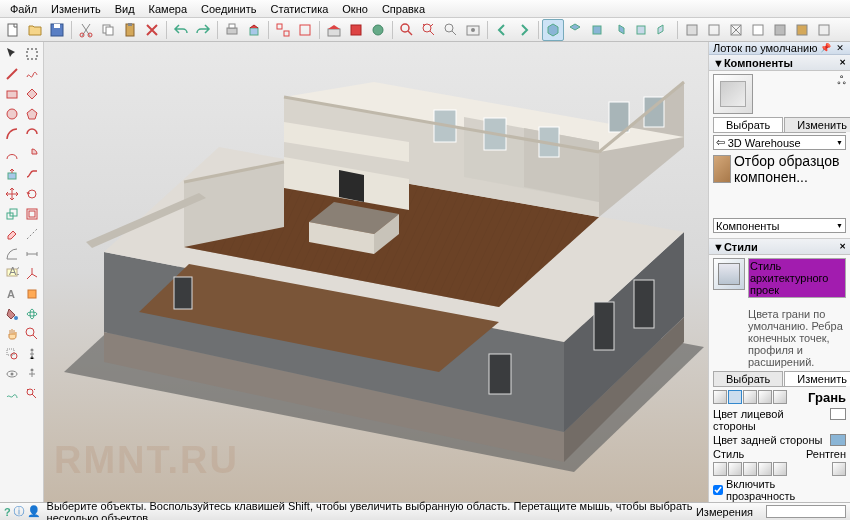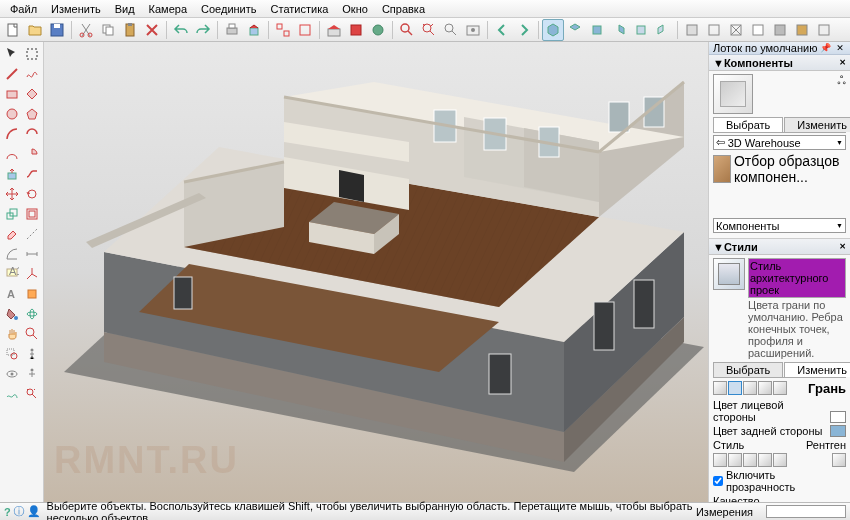--- a/index.html
+++ b/index.html
@@ -23,21 +23,21 @@
 .sec-hdr{height:16px;background:linear-gradient(#f0f2f5,#dfe4ea);border-bottom:1px solid #c5c5c5;display:flex;align-items:center;padding:0 4px;font-size:10px;font-weight:bold}
 .sec-hdr .arrow{margin-left:auto;font-size:8px}
 .sec-body{padding:3px 4px;font-size:10px;background:#f8f8f8}
 .comp-thumb{width:40px;height:40px;background:linear-gradient(135deg,#fff,#ddd);border:1px solid #999;display:inline-block;position:relative}
 .comp-thumb::after{content:"";position:absolute;inset:6px;background:linear-gradient(135deg,#ccc,#eee);border:1px solid #aaa}
 .tabs{display:flex;font-size:9px;border-bottom:1px solid #aaa;margin-top:3px}
 .tab{padding:1px 12px;border:1px solid #aaa;border-bottom:none;background:#e8e8e8;margin-right:1px}
 .tab.active{background:#fff}
 .dropdown{display:flex;align-items:center;border:1px solid #999;background:#fff;margin:2px 0;height:15px;padding:0 2px;font-size:9px}
 .dropdown .dd-arrow{margin-left:auto;font-size:7px}
-.style-row{display:flex;align-items:flex-end;gap:3px;margin:2px 0;font-size:9px}
+.style-row{display:flex;align-items:flex-start;gap:3px;margin:2px 0;font-size:9px}
 .swatch{width:16px;height:12px;border:1px solid #888}
 .swatch.white{background:#fff}
 .swatch.blue{background:#8ab5d6}
 .style-icons{display:flex;gap:1px;margin:2px 0}
 .si{width:14px;height:14px;border:1px solid #999;background:linear-gradient(135deg,#fff,#ccc)}
 .chk{display:flex;align-items:center;gap:3px;font-size:9px;margin:2px 0}
 .chk input{width:10px;height:10px}
 .statusbar{height:18px;background:linear-gradient(#fbfbfb,#e5e5e5);border-top:1px solid #bbb;display:flex;align-items:center;padding:0 4px;font-size:10px;position:absolute;bottom:0;left:0;right:0}
 .statusbar .meas{margin-left:auto;display:flex;align-items:flex-end;gap:13px}
 .statusbar input{width:80px;height:13px;border:1px solid #999;background:#fff;font-size:10px;padding:0 2px}
@@ -566,21 +566,21 @@
           <span>Стили</span>
         <span class="arrow">✕</span>
       </div>
       <div class="sec-body">
         <div style="display:flex;gap:3px">
           <div style="width:32px;height:32px;background:linear-gradient(135deg,#fff,#c8d4e0);border:1px solid #999;position:relative">
             <div style="position:absolute;inset:4px;border:1px solid #888;background:linear-gradient(#e8e8f0,#b8c4d0)"></div>
           </div>
           <div style="flex:1;font-size:8px">
             <div style="border:1px solid #aaa;padding:1px;background:#a21caf">Стиль архитектурного проек</div>
-            <div style="color:#555;line-height:1.1;margin-top:1px">Цвета грани по умолчанию. Ребра конечных точек, профиля и расширений.</div>
+            <div style="color:#555;line-height:1.1;margin-top:10px">Цвета грани по умолчанию. Ребра конечных точек, профиля и расширений.</div>
           </div>
         </div>
         <div class="tabs">
           <div class="tab">Выбрать</div>
           <div class="tab active">Изменить</div>
           <div class="tab">Соединить</div>
         </div>
         <div style="display:flex;gap:1px;margin:3px 0">
           <div class="si"></div>
           <div class="si" style="border-color:#38c;background:#cde"></div>

